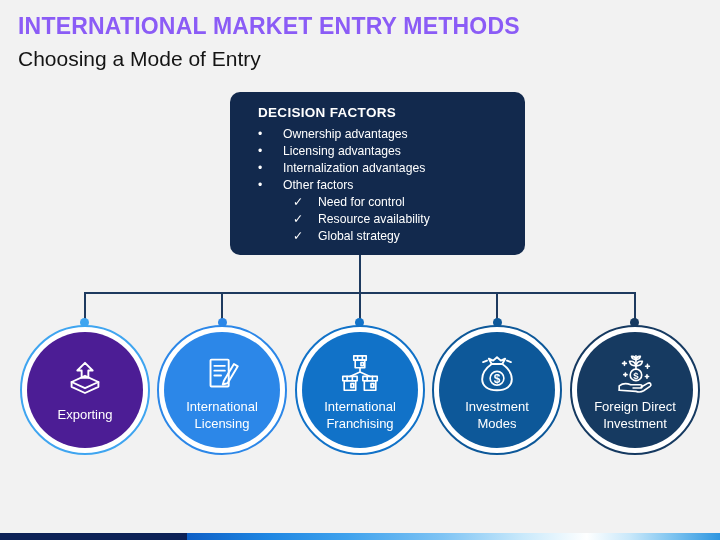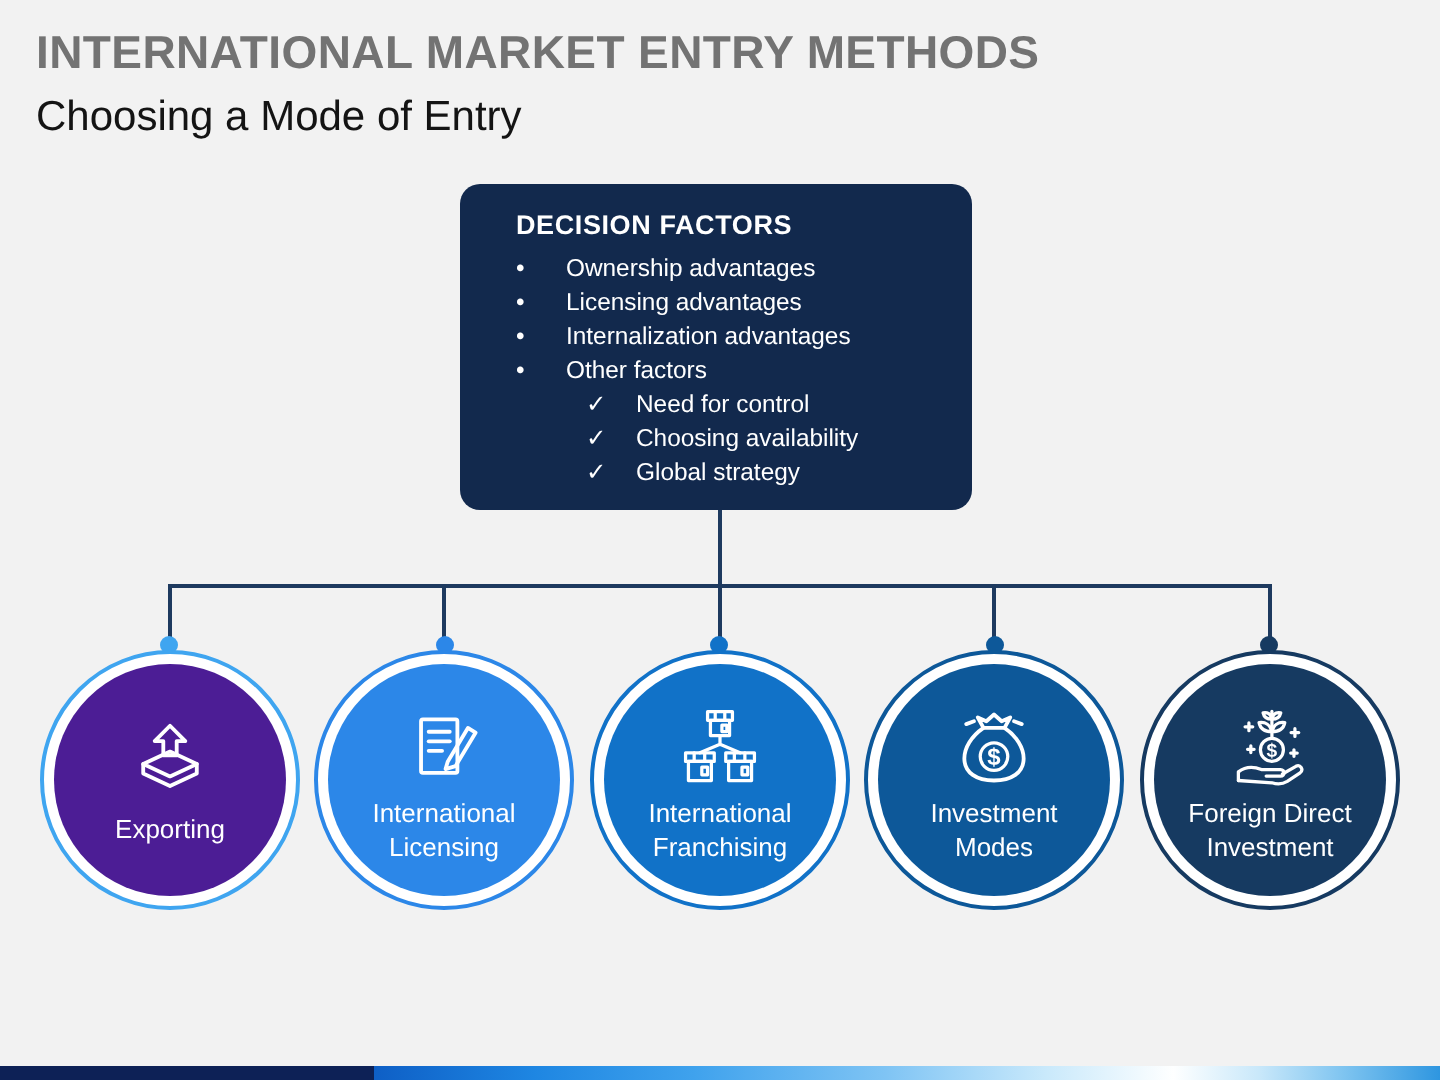--- a/index.html
+++ b/index.html
@@ -2,28 +2,28 @@
 <html><head>
 <meta charset="utf-8">
 <style>
   html,body{margin:0;padding:0;}
   .slide{
     position:relative;width:720px;height:540px;overflow:hidden;
     background:#F2F2F2;font-family:"Liberation Sans",sans-serif;
   }
   .title{
     position:absolute;left:18px;top:13px;margin:0;
-    font-size:23px;font-weight:bold;color:#737373;letter-spacing:.2px;
+    font-size:23px;font-weight:bold;color:#8b5cf6;letter-spacing:.2px;
   }
   .subtitle{
     position:absolute;left:18px;top:47px;margin:0;
     font-size:21px;font-weight:normal;color:#141414;
   }
   .decision-box{
-    position:absolute;left:230px;top:92px;width:256px;height:163px;
+    position:absolute;left:230px;top:92px;width:295px;height:163px;
     border-radius:10px;color:#fff;box-sizing:border-box;
     padding:13px 10px 0 28px;
   }
   .db-title{font-size:13.5px;font-weight:bold;letter-spacing:.3px;margin-bottom:6px;}
   .db-row{display:flex;font-size:12.2px;line-height:17px;}
   .db-row .marker{width:25px;flex:none;}
   .db-sub{margin-left:35px;}
   .db-sub .marker{width:25px;flex:none;}
   .line{position:absolute;background:#1E3A5F;}
   .dot{position:absolute;width:9px;height:9px;border-radius:50%;}
@@ -73,21 +73,21 @@
       <span class="marker">•</span>
       <span>Other factors</span>
     </div>
 
     <div class="db-row db-sub">
       <span class="marker">✓</span>
       <span>Need for control</span>
     </div>
     <div class="db-row db-sub">
       <span class="marker">✓</span>
-      <span>Choosing availability</span>
+      <span>Resource availability</span>
     </div>
     <div class="db-row db-sub">
       <span class="marker">✓</span>
       <span>Global strategy</span>
     </div>
   </div>
 
   <div class="line" style="left:359px;top:255px;width:2px;height:38px;"></div>
   <div class="line" style="left:84px;top:292px;width:552px;height:2px;"></div>
   <div class="line" style="left:84px;top:292px;width:2px;height:30px;"></div>

